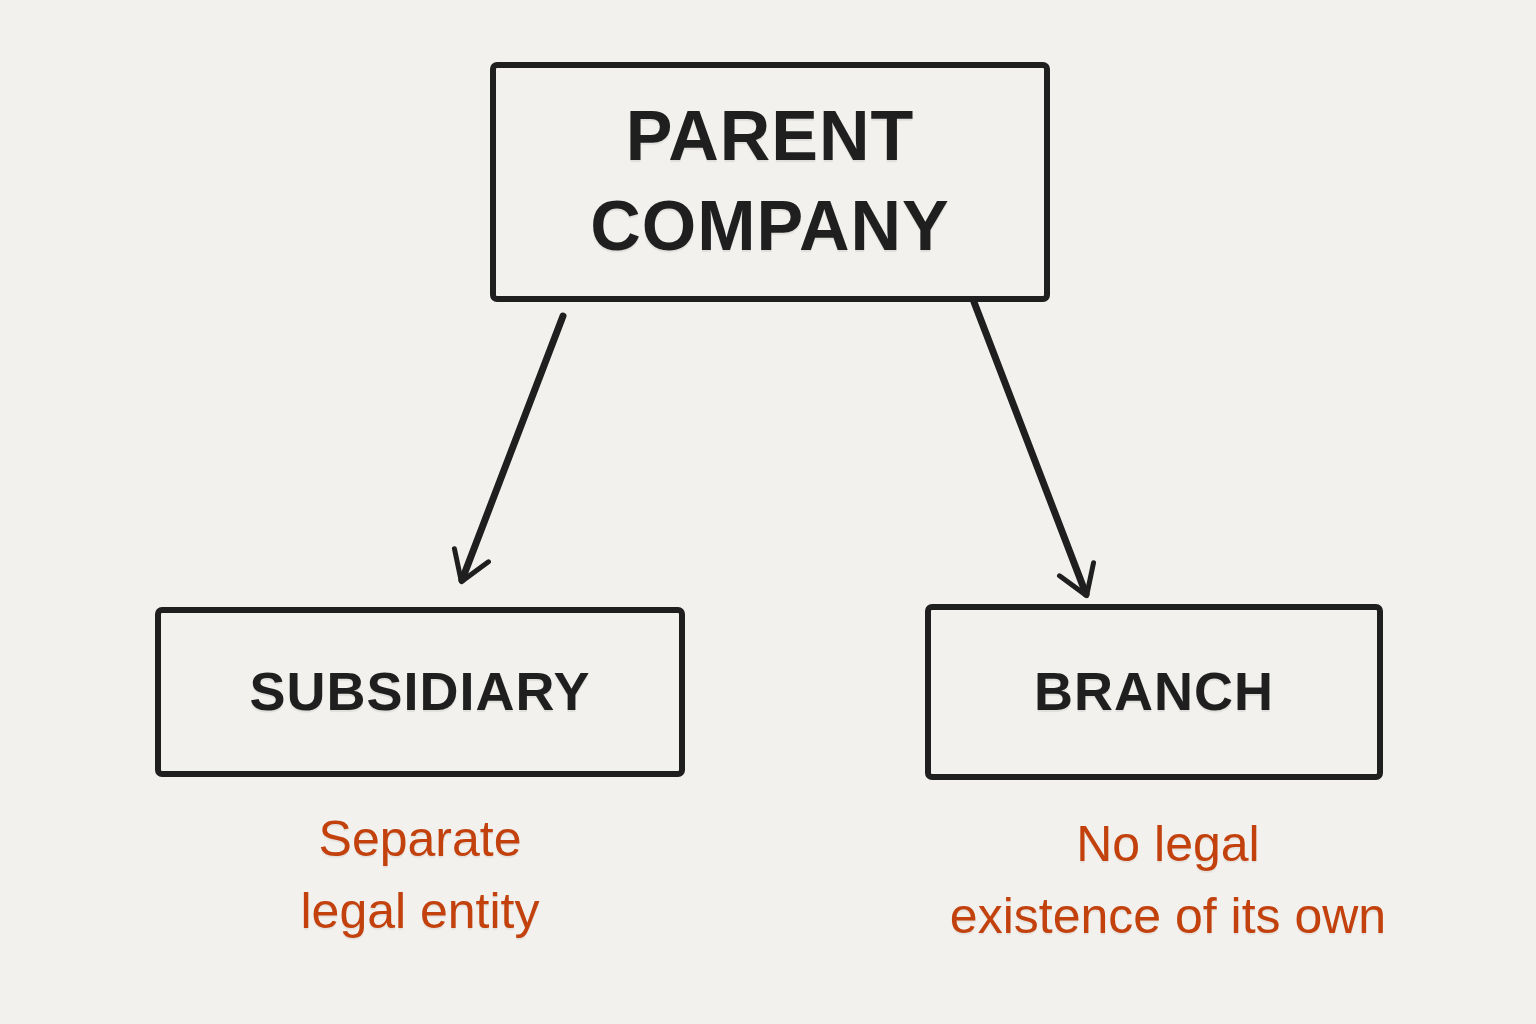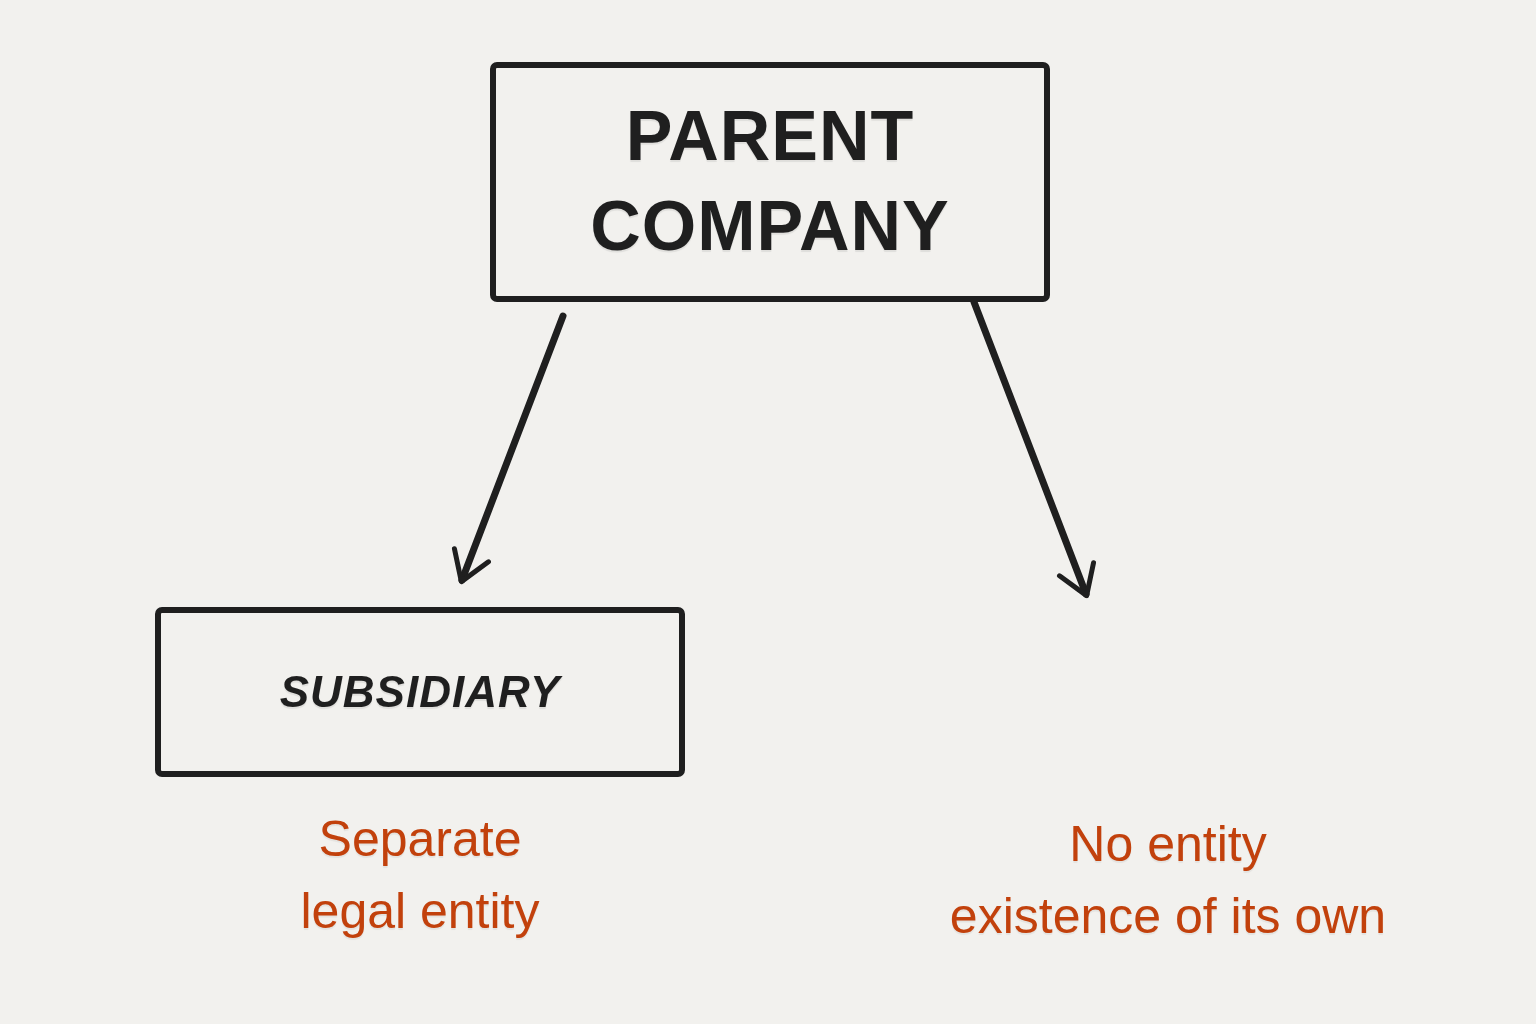--- a/index.html
+++ b/index.html
@@ -40,21 +40,21 @@
     color: var(--ink);
     text-transform: uppercase;
     white-space: pre-line;
     letter-spacing: 1px;
     text-shadow: 0 2px 1px rgba(0,0,0,0.08);
   }
   .node-parent { left: 490px; top: 62px; width: 560px; height: 240px; }
   .node-parent .label { font-size: 70px; line-height: 1.28; }
   .node-subsidiary { left: 155px; top: 607px; width: 530px; height: 170px; }
   .node-branch { left: 925px; top: 604px; width: 458px; height: 176px; }
-  .node-subsidiary .label, .node-branch .label { font-size: 44px; line-height: 1.1; font-style: italic; }
+  .node-subsidiary .label, .node-branch .label { font-size: 54px; line-height: 1.1; }
   .caption {
     position: absolute;
     color: #c2410c;
     font-size: 50px;
     line-height: 1.44;
     text-align: center;
     white-space: pre-line;
     text-shadow: 0 2px 1px rgba(0,0,0,0.06);
   }
   .caption-subsidiary { left: 130px; top: 803px; width: 580px; }
@@ -77,20 +77,23 @@
 
   <div class="node node-parent">
     <div class="label">PARENT
 COMPANY</div>
   </div>
 
   <div class="node node-subsidiary">
     <div class="label">SUBSIDIARY</div>
   </div>
 
+  <div class="node node-branch">
+    <div class="label">BRANCH</div>
+  </div>
 
   <div class="caption caption-subsidiary">Separate
 legal entity</div>
 
-  <div class="caption caption-branch">No entity
+  <div class="caption caption-branch">No legal
 existence of its own</div>
 
 </div>
 
 </body></html>

